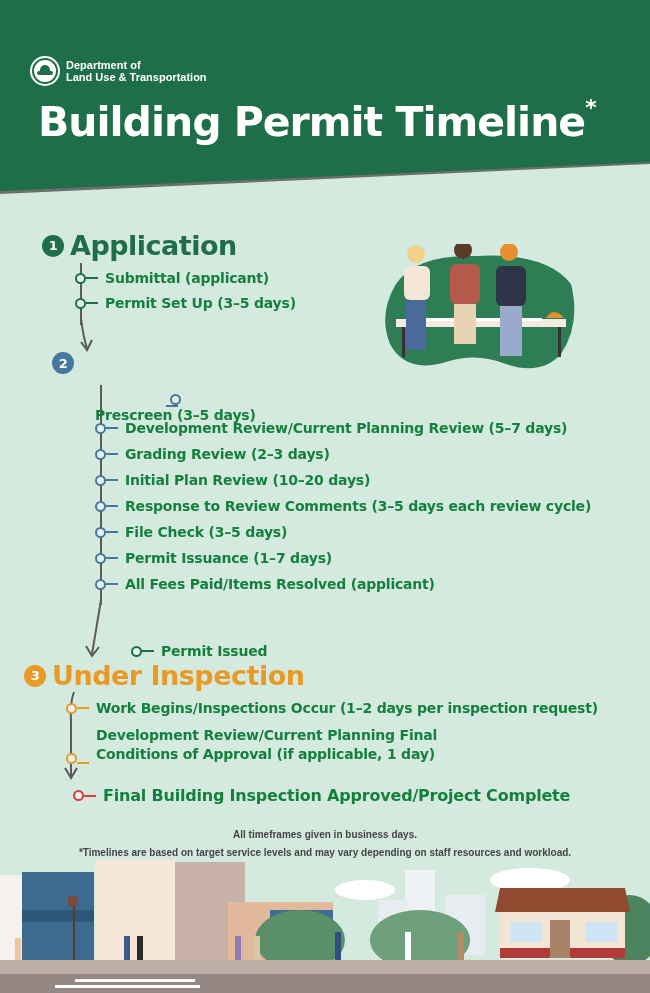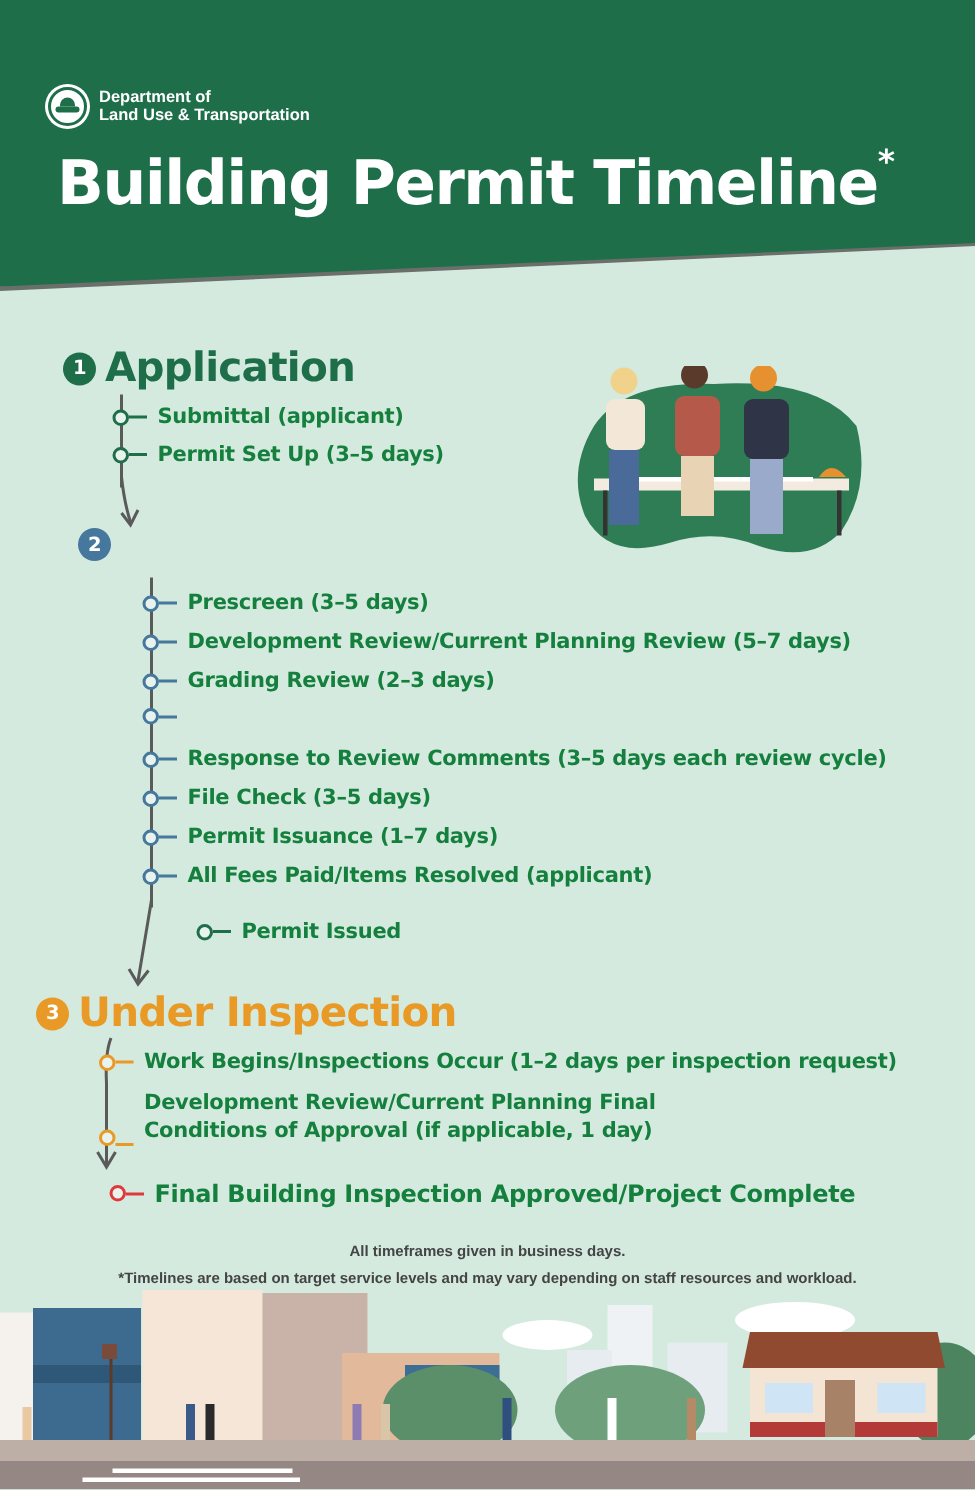--- a/index.html
+++ b/index.html
@@ -124,38 +124,39 @@
 
 <div class="stage-head" style="left:52px;top:352px;color:#45789c;">
   <span class="stage-num" style="background:#45789c;">2</span>
 </div>
 <div class="vline" style="left:100px;top:385px;height:220px;"></div>
 <svg class="arrow" style="left:86px;top:600px;" width="24" height="60">
   <path d="M15 0 Q10 30 6 54" stroke="#5a5a5a" stroke-width="2" fill="none"></path>
   <path d="M0 46 L6 56 L13 47" stroke="#5a5a5a" stroke-width="2" fill="none"></path>
 </svg>
 
-<div class="item" style="left:95px;top:394px;">
+<div class="item" style="left:95px;top:394px;flex-direction:column;">
   <span class="node" style="border-color:#45789c;"></span>
   <span class="tick" style="background:#45789c;"></span>
   <span>Prescreen (3–5 days)</span>
 </div>
 <div class="item" style="left:95px;top:420px;">
   <span class="node" style="border-color:#45789c;"></span>
   <span class="tick" style="background:#45789c;"></span>
   <span>Development Review/Current Planning Review (5–7 days)</span>
 </div>
 <div class="item" style="left:95px;top:446px;">
   <span class="node" style="border-color:#45789c;"></span>
   <span class="tick" style="background:#45789c;"></span>
   <span>Grading Review (2–3 days)</span>
 </div>
 <div class="item" style="left:95px;top:472px;">
   <span class="node" style="border-color:#45789c;"></span>
   <span class="tick" style="background:#45789c;"></span>
+  <span>Initial Plan Review (10–20 days)</span>
 </div>
 <div class="item" style="left:95px;top:498px;">
   <span class="node" style="border-color:#45789c;"></span>
   <span class="tick" style="background:#45789c;"></span>
   <span>Response to Review Comments (3–5 days each review cycle)</span>
 </div>
 <div class="item" style="left:95px;top:524px;">
   <span class="node" style="border-color:#45789c;"></span>
   <span class="tick" style="background:#45789c;"></span>
   <span>File Check (3–5 days)</span>
@@ -163,21 +164,21 @@
 <div class="item" style="left:95px;top:550px;">
   <span class="node" style="border-color:#45789c;"></span>
   <span class="tick" style="background:#45789c;"></span>
   <span>Permit Issuance (1–7 days)</span>
 </div>
 <div class="item" style="left:95px;top:576px;">
   <span class="node" style="border-color:#45789c;"></span>
   <span class="tick" style="background:#45789c;"></span>
   <span>All Fees Paid/Items Resolved (applicant)</span>
 </div>
-<div class="item" style="left:91px;top:613px;padding-left:40px;">
+<div class="item" style="left:91px;top:643px;padding-left:40px;">
   <span class="node" style="border-color:#1e6e4a;"></span>
   <span class="tick" style="background:#1e6e4a;"></span>
   <span>Permit Issued</span>
 </div>
 
 <div class="stage-head" style="left:24px;top:660px;color:#e99a26;">
   <span class="stage-num" style="background:#e99a26;">3</span>
   <span>Under Inspection</span>
 </div>
 <svg class="arrow" style="left:62px;top:692px;" width="24" height="92">

